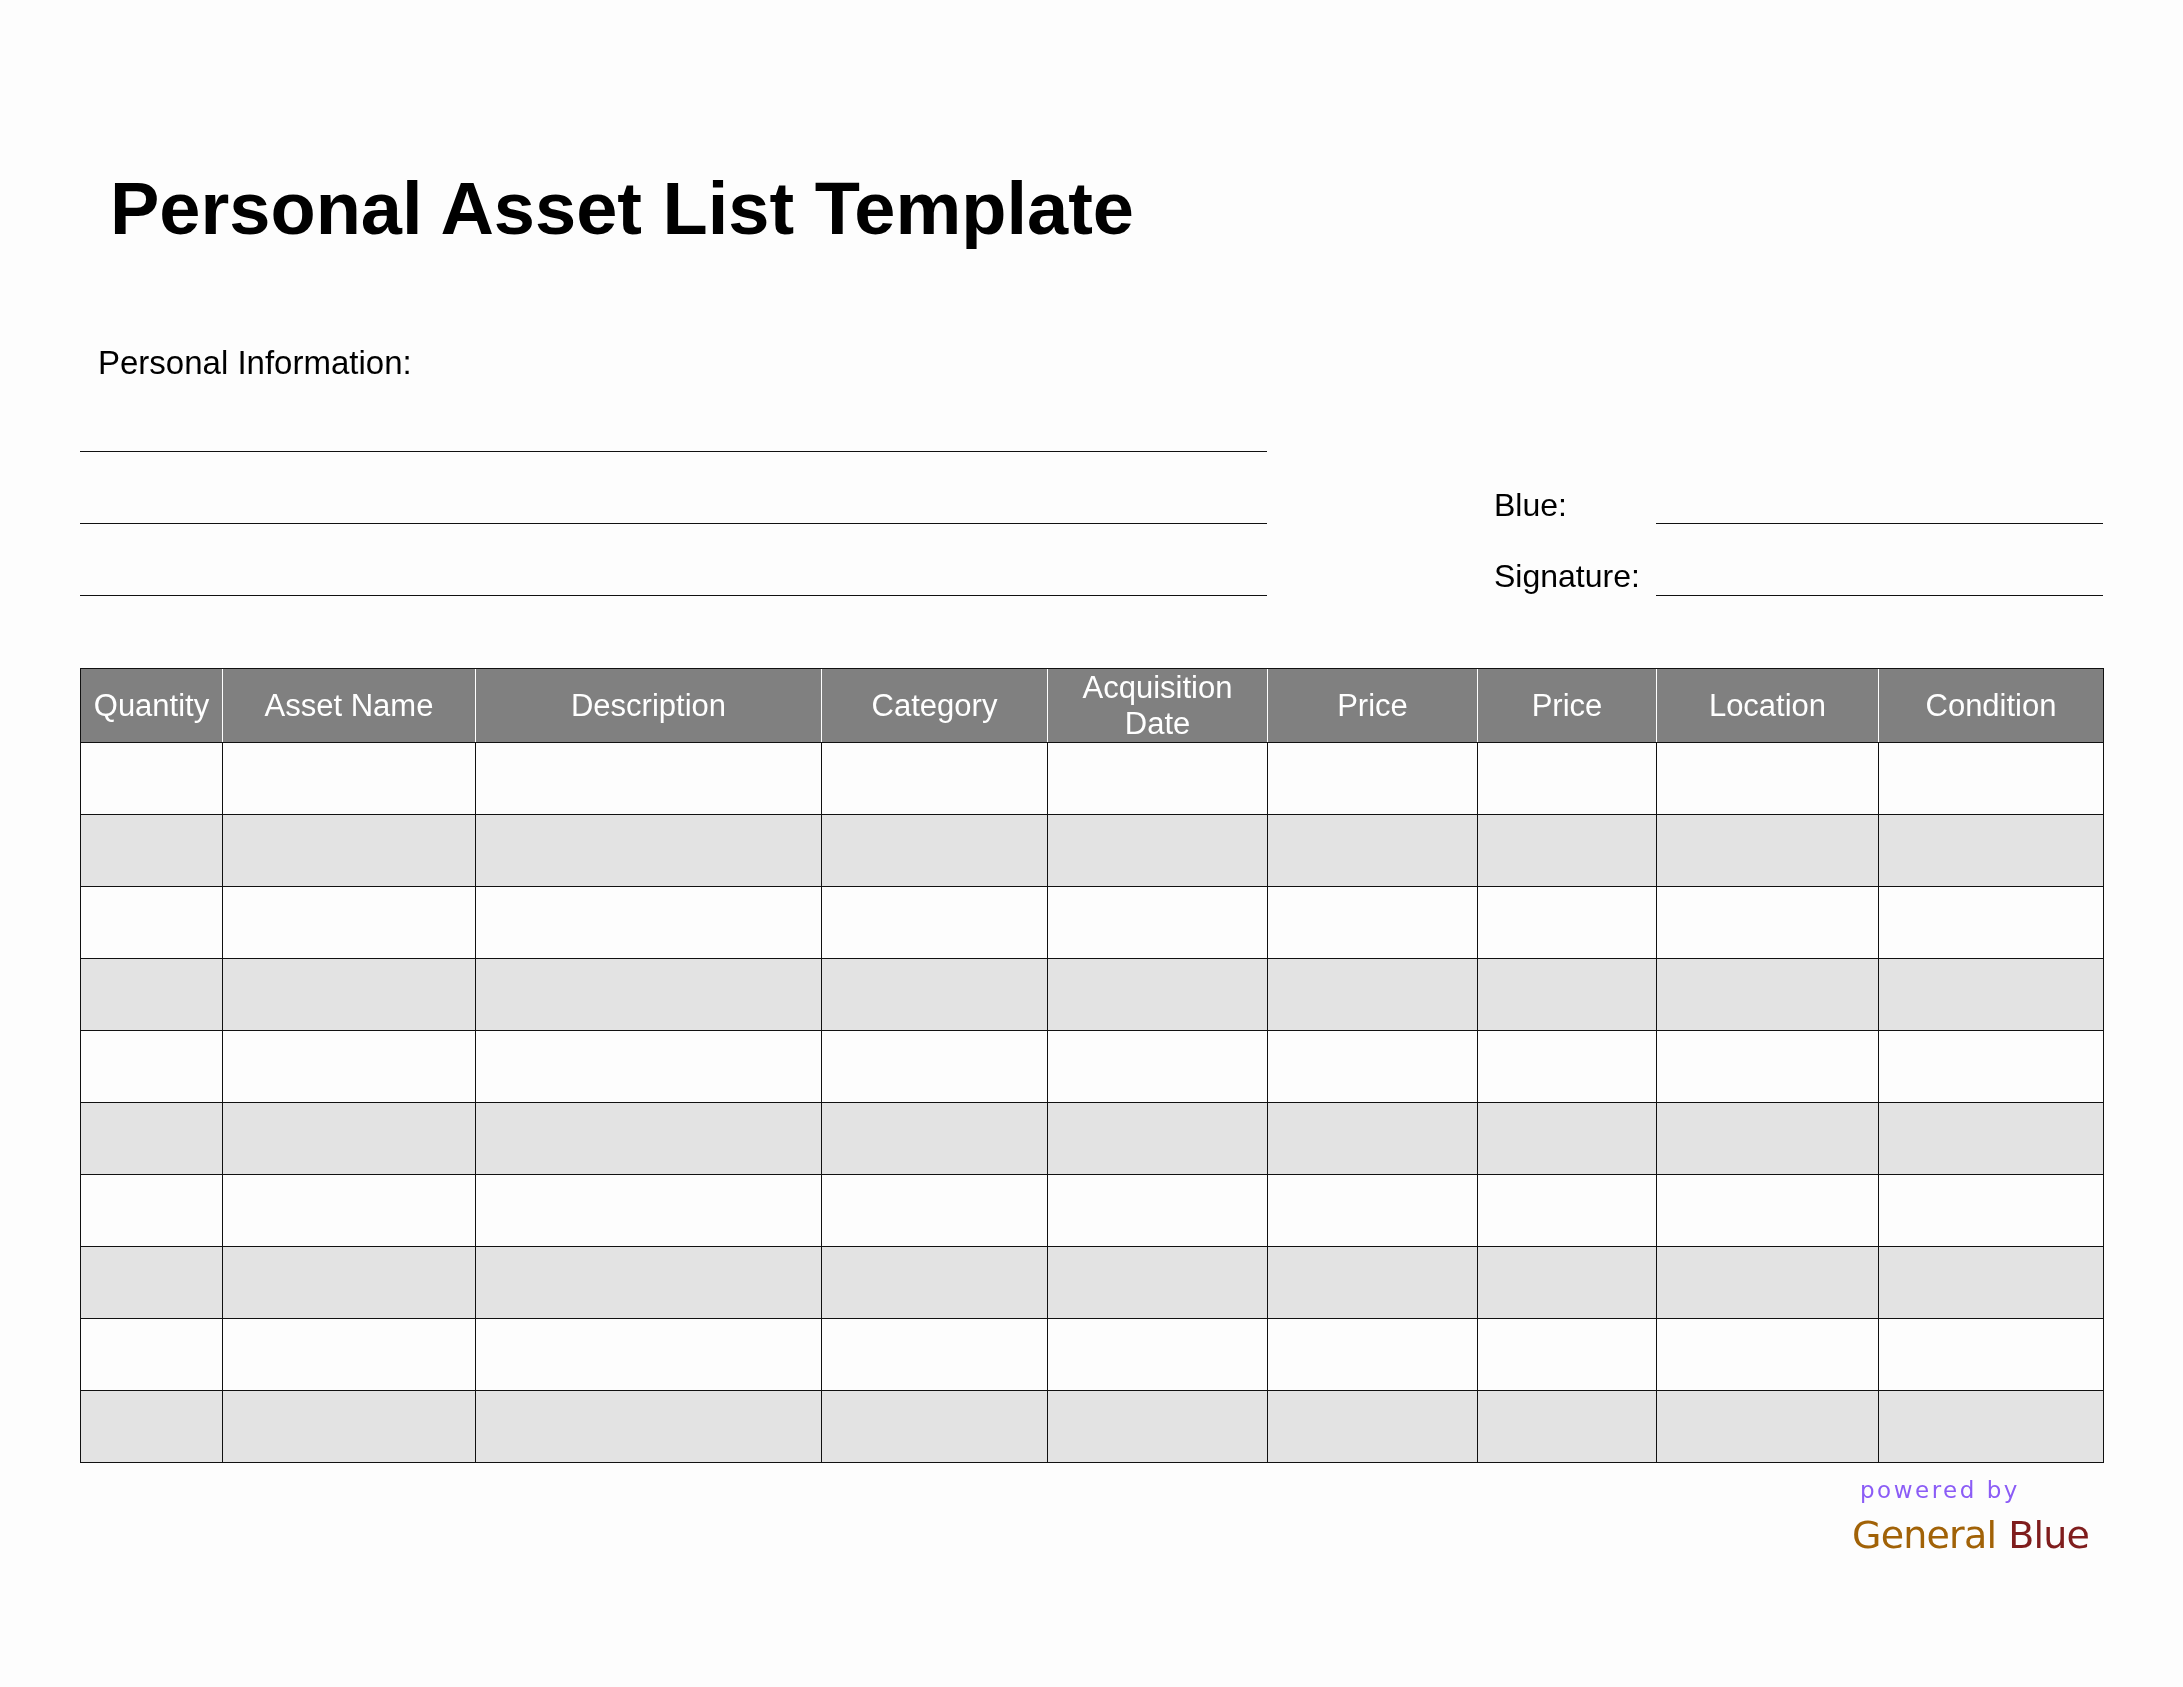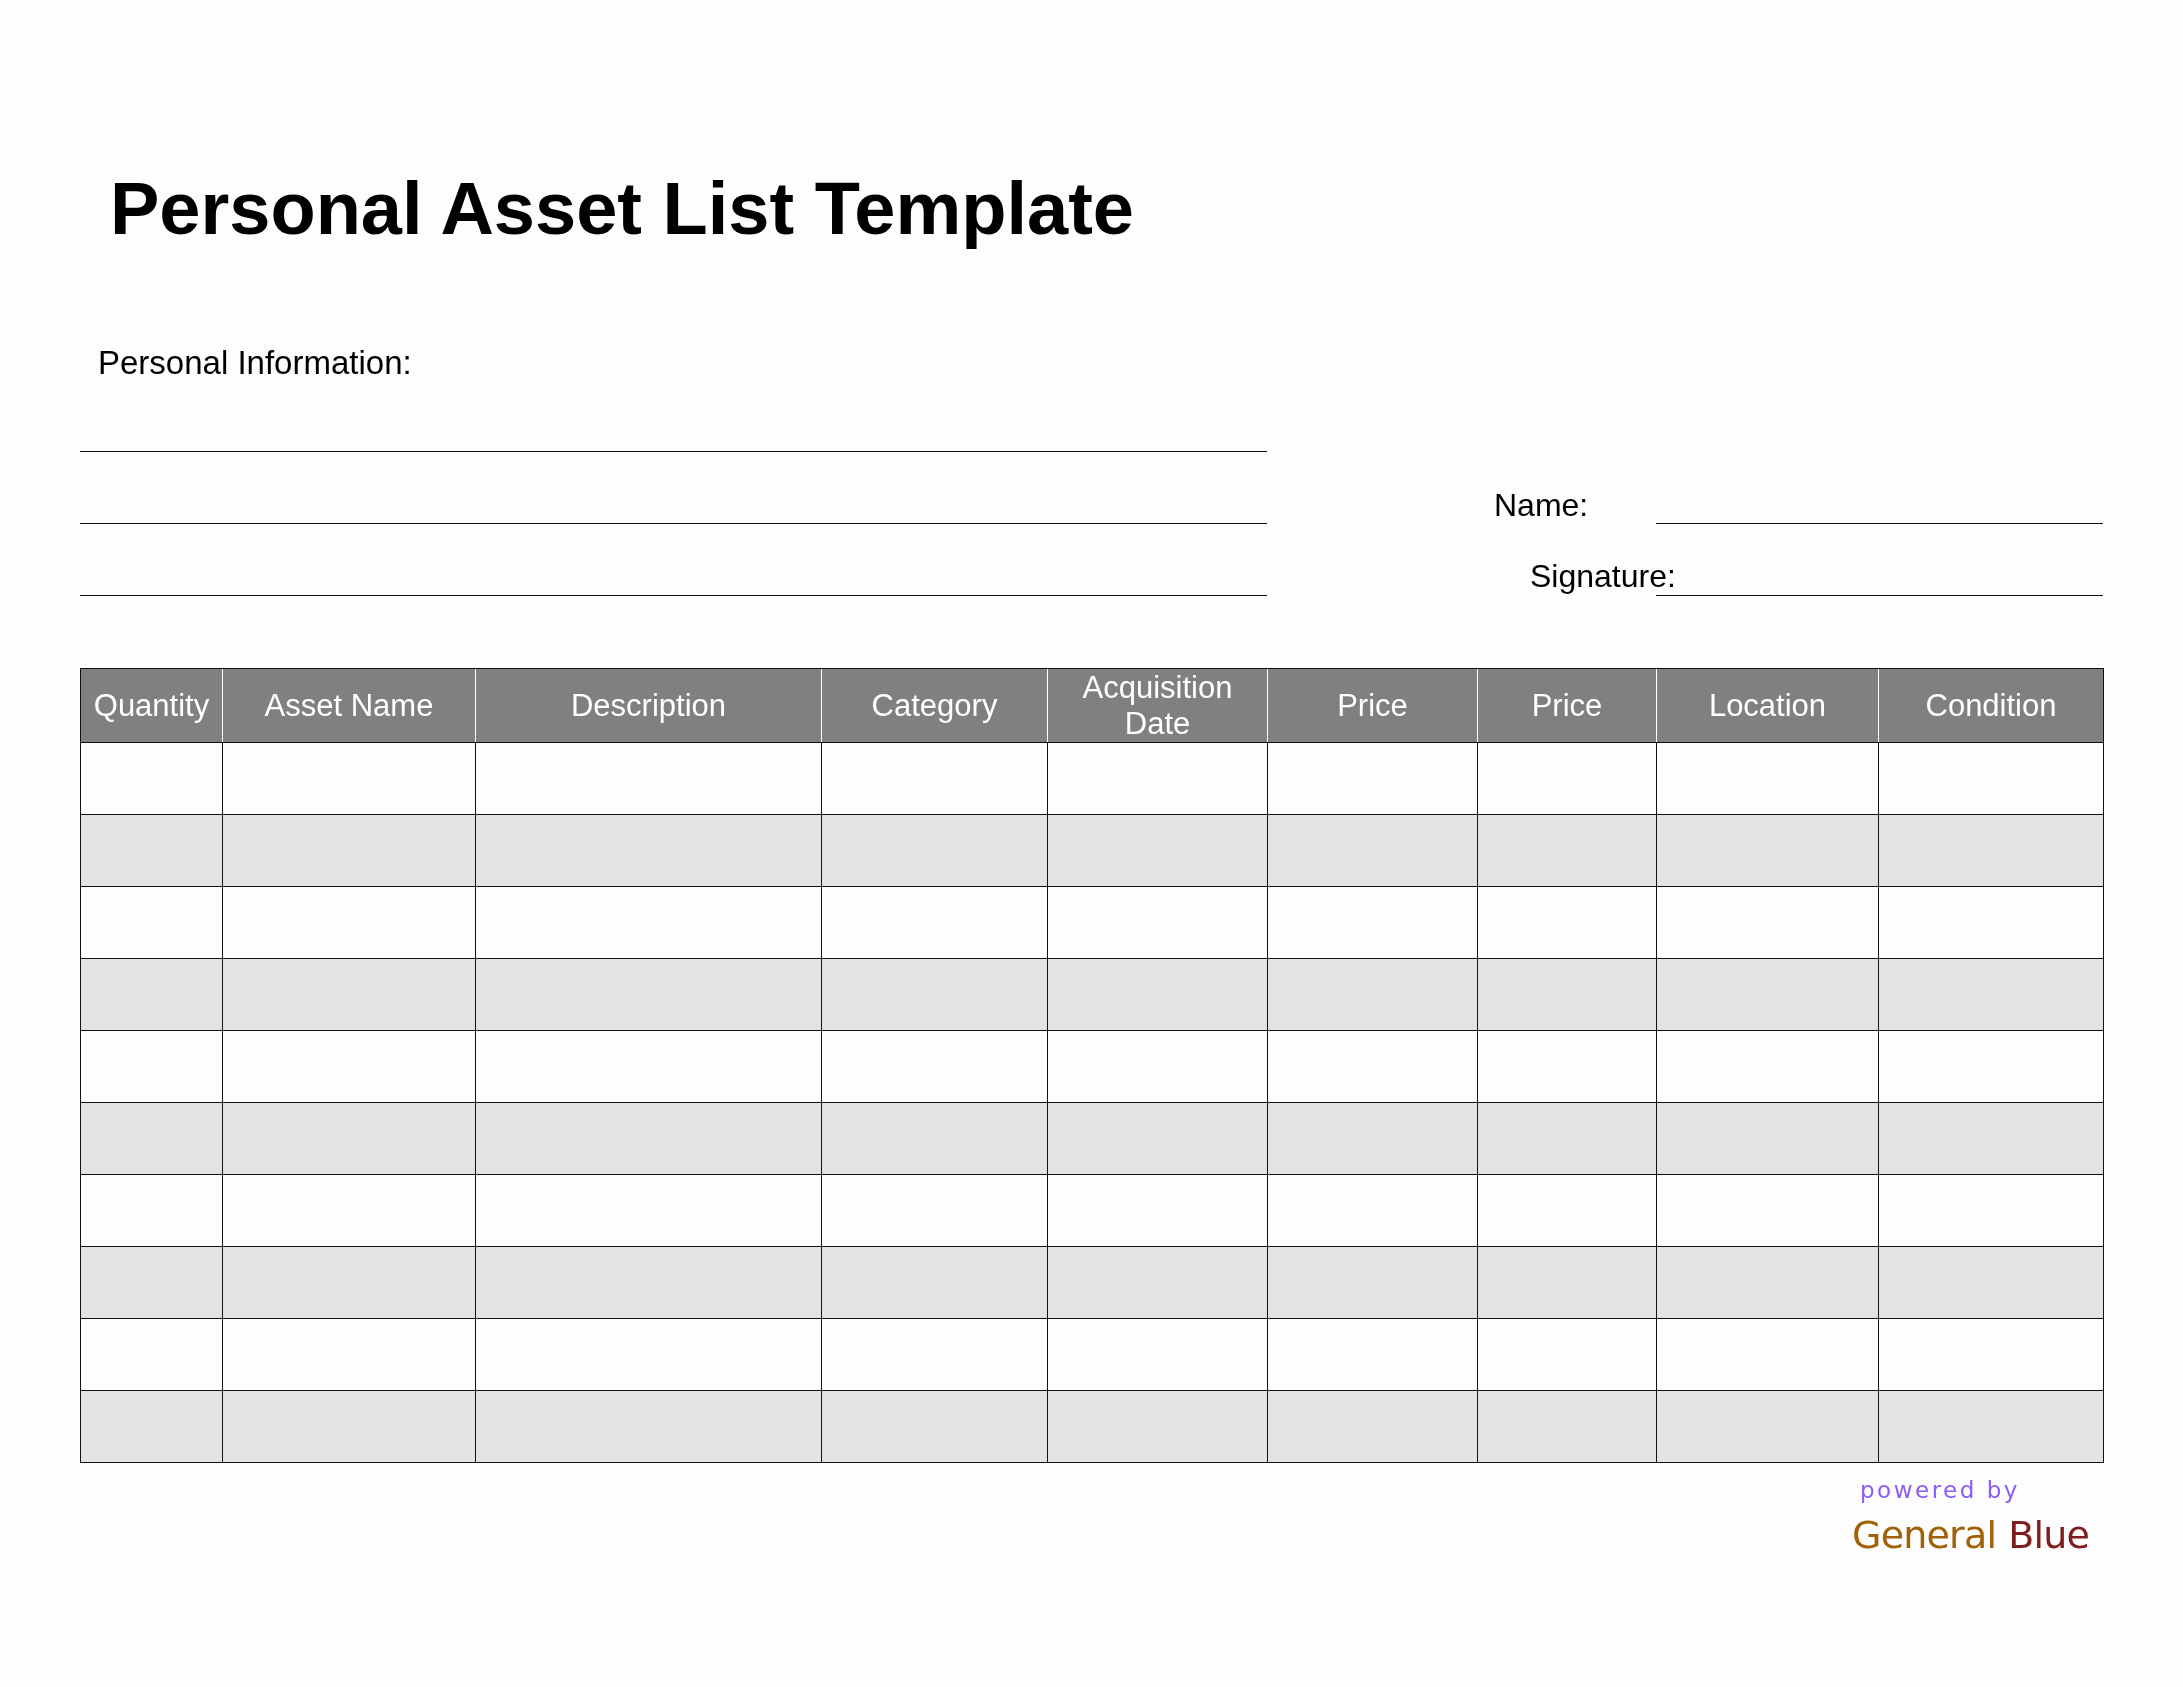--- a/index.html
+++ b/index.html
@@ -38,24 +38,24 @@
 <body>
 
 <div class="abs title">Personal Asset List Template</div>
 
 <div class="abs section-label">Personal Information:</div>
 
 <div class="rule" style="left:80px; top:451px; width:1187px;"></div>
 <div class="rule" style="left:80px; top:523px; width:1187px;"></div>
 <div class="rule" style="left:80px; top:595px; width:1187px;"></div>
 
-<div class="abs field-label" style="left:1494px; top:489px;">Name:</div>
+<div class="abs field-label" style="left:1494px; top:489px;">Blue:</div>
 <div class="rule" style="left:1656px; top:523px; width:447px;"></div>
 
-<div class="abs field-label" style="left:1494px; top:560px;margin-left:36px;">Signature:</div>
+<div class="abs field-label" style="left:1494px; top:560px;">Signature:</div>
 <div class="rule" style="left:1656px; top:595px; width:447px;"></div>
 
 <table class="assets">
   <colgroup>
     <col style="width:142px">
       <col style="width:253px">
       <col style="width:346px">
       <col style="width:226px">
       <col style="width:220px">
       <col style="width:210px">

